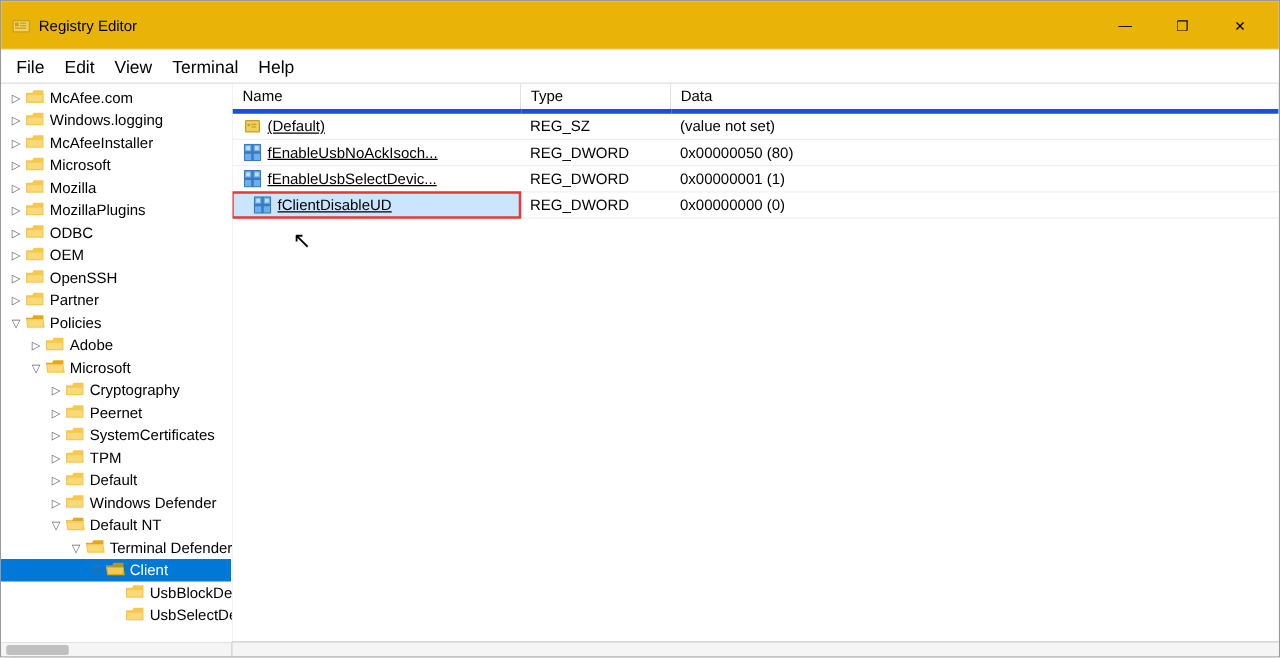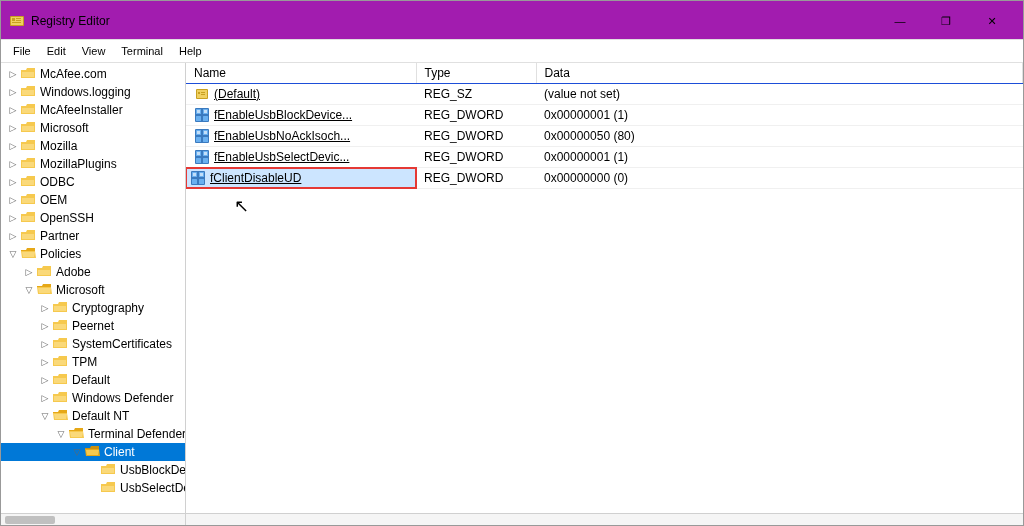--- a/index.html
+++ b/index.html
@@ -17,21 +17,21 @@
     .window {
       width: 1024px;
       height: 526px;
       background: #fff;
       border: 1px solid #999;
       display: flex;
       flex-direction: column;
       box-shadow: 2px 2px 8px rgba(0,0,0,0.3);
     }
     .title-bar {
-      background: #a21caf;
+      background: #eab308;
       display: flex;
       align-items: center;
       padding: 6px 8px 4px 8px;
       border-bottom: 1px solid #e0e0e0;
       user-select: none;
     }
     .title-bar-icon {
       width: 16px;
       height: 16px;
       margin-right: 6px;
@@ -60,21 +60,21 @@
     }
     .menu-bar {
       display: flex;
       padding: 2px 4px;
       border-bottom: 1px solid #e0e0e0;
       background: #fff;
     }
     .menu-item {
       padding: 3px 8px;
       cursor: pointer;
-      font-size: 11px;
+      font-size: 14px;
       color: #000;
     }
     .address-bar {
       display: flex;
       align-items: center;
       padding: 3px 8px;
       border-bottom: 1px solid #e0e0e0;
       background: #fff;
       font-size: 12px;
       color: #000;
@@ -133,21 +133,21 @@
     }
     .detail-table {
       width: 100%;
       border-collapse: collapse;
       font-size: 12px;
     }
     .detail-table th {
       text-align: left;
       padding: 3px 8px;
       background: #fff;
-      border-bottom: 1px solid #1d4ed8;
+      border-bottom: 4px solid #1d4ed8;
       font-weight: normal;
       color: #000;
       position: sticky;
       top: 0;
       border-right: 1px solid #e0e0e0;
     }
     .detail-table td {
       padding: 2px 8px;
       border-bottom: 1px solid #f0f0f0;
       color: #000;
@@ -500,40 +500,20 @@
                     <rect x="6" y="7" width="4" height="1" fill="#c8a020"></rect>
                   </svg>
                 </span>
                 <span>(Default)</span>
               </div>
             </td>
             <td>REG_SZ</td>
             <td>(value not set)</td>
           </tr>
 
-          <tr>
-            <td>
-              <div class="name-cell">
-                <span class="reg-icon">
-                  <svg width="14" height="14" viewBox="0 0 14 14">
-                    <rect width="14" height="14" fill="#3a7abf" rx="1"></rect>
-                    <rect x="1" y="1" width="5" height="5" fill="#6ab0f0" rx="0.5"></rect>
-                    <rect x="8" y="1" width="5" height="5" fill="#6ab0f0" rx="0.5"></rect>
-                    <rect x="1" y="8" width="5" height="5" fill="#6ab0f0" rx="0.5"></rect>
-                    <rect x="8" y="8" width="5" height="5" fill="#6ab0f0" rx="0.5"></rect>
-                    <rect x="2" y="2" width="3" height="3" fill="#fff" opacity="0.6"></rect>
-                    <rect x="9" y="2" width="3" height="3" fill="#fff" opacity="0.6"></rect>
-                  </svg>
-                </span>
-                <span>fEnableUsbBlockDevice...</span>
-              </div>
-            </td>
-            <td>REG_DWORD</td>
-            <td>0x00000001 (1)</td>
-          </tr>
 
           <tr>
             <td>
               <div class="name-cell">
                 <span class="reg-icon">
                   <svg width="14" height="14" viewBox="0 0 14 14">
                     <rect width="14" height="14" fill="#3a7abf" rx="1"></rect>
                     <rect x="1" y="1" width="5" height="5" fill="#6ab0f0" rx="0.5"></rect>
                     <rect x="8" y="1" width="5" height="5" fill="#6ab0f0" rx="0.5"></rect>
                     <rect x="1" y="8" width="5" height="5" fill="#6ab0f0" rx="0.5"></rect>
@@ -565,21 +545,21 @@
                 </span>
                 <span>fEnableUsbSelectDevic...</span>
               </div>
             </td>
             <td>REG_DWORD</td>
             <td>0x00000001 (1)</td>
           </tr>
 
           <tr style="background:#fff;">
             <td style="padding:0;">
-              <div class="name-cell" style="outline: 2px solid #e53935; outline-offset: -1px; background: #cce5ff; padding: 2px 4px;">
+              <div class="name-cell" style="outline: 2px solid #e53935; outline-offset: -1px; background: #cce5ff; padding: 2px 16px;">
                 <span class="reg-icon">
                   <svg width="14" height="14" viewBox="0 0 14 14">
                     <rect width="14" height="14" fill="#3a7abf" rx="1"></rect>
                     <rect x="1" y="1" width="5" height="5" fill="#6ab0f0" rx="0.5"></rect>
                     <rect x="8" y="1" width="5" height="5" fill="#6ab0f0" rx="0.5"></rect>
                     <rect x="1" y="8" width="5" height="5" fill="#6ab0f0" rx="0.5"></rect>
                     <rect x="8" y="8" width="5" height="5" fill="#6ab0f0" rx="0.5"></rect>
                     <rect x="2" y="2" width="3" height="3" fill="#fff" opacity="0.6"></rect>
                     <rect x="9" y="2" width="3" height="3" fill="#fff" opacity="0.6"></rect>
                   </svg>

